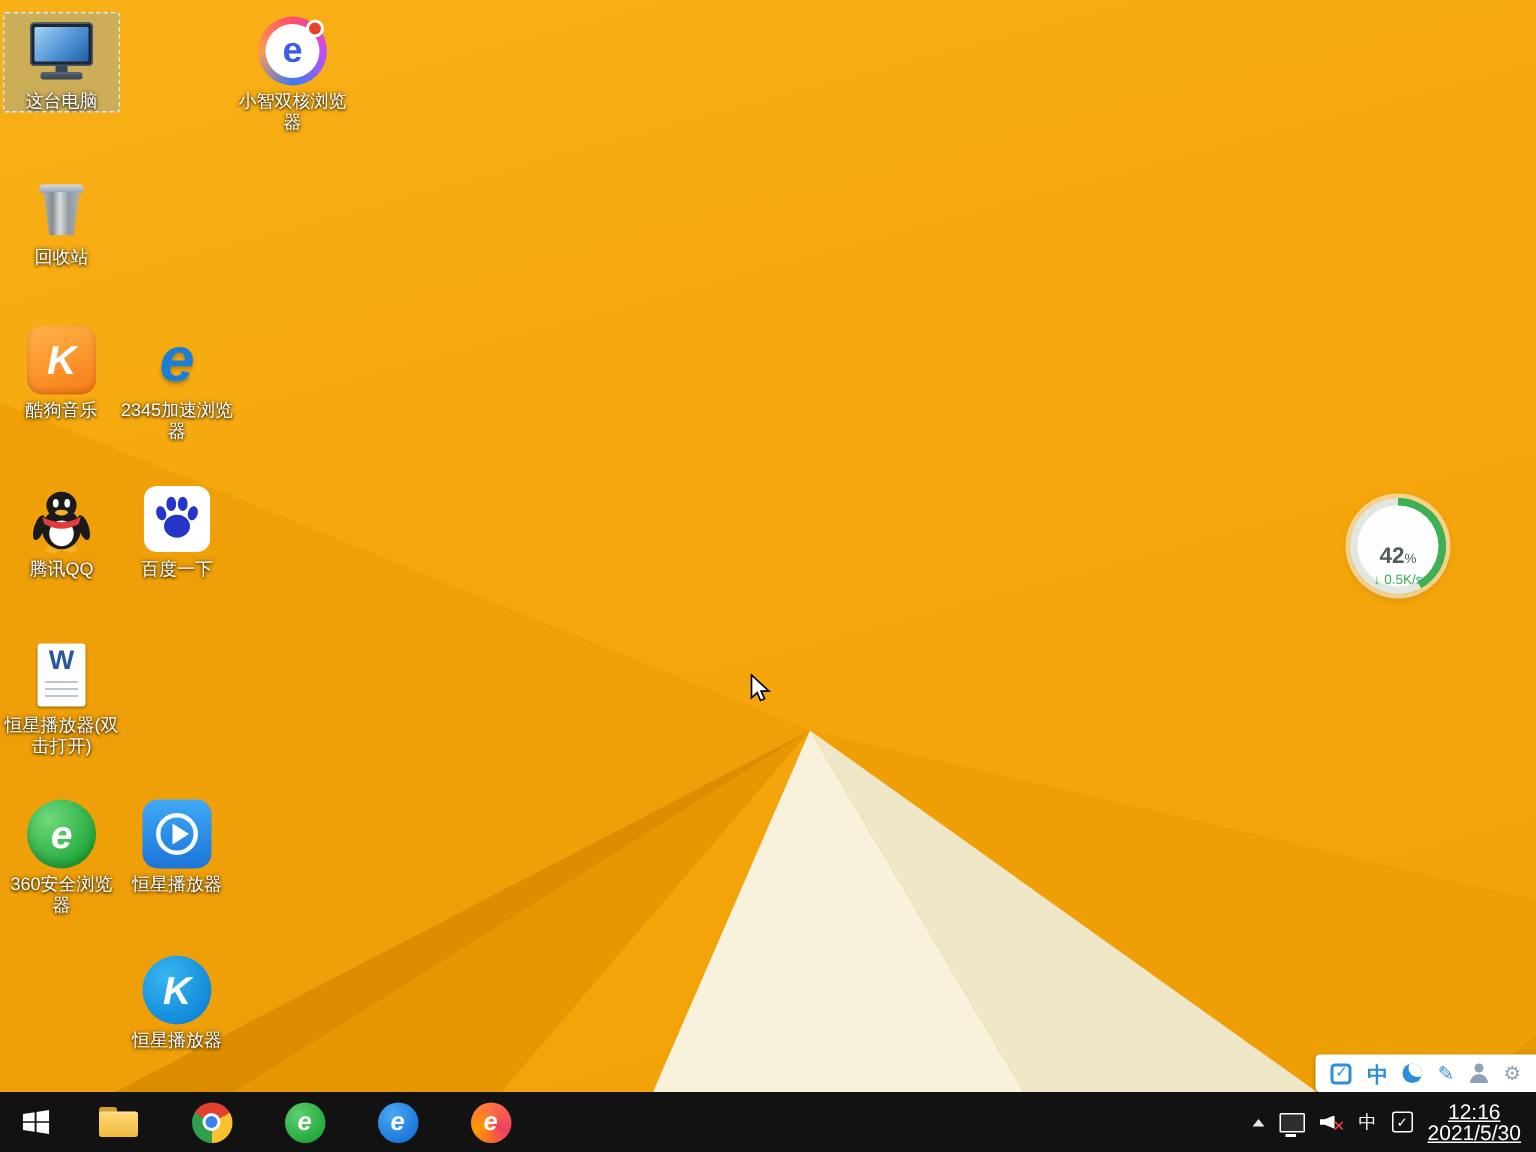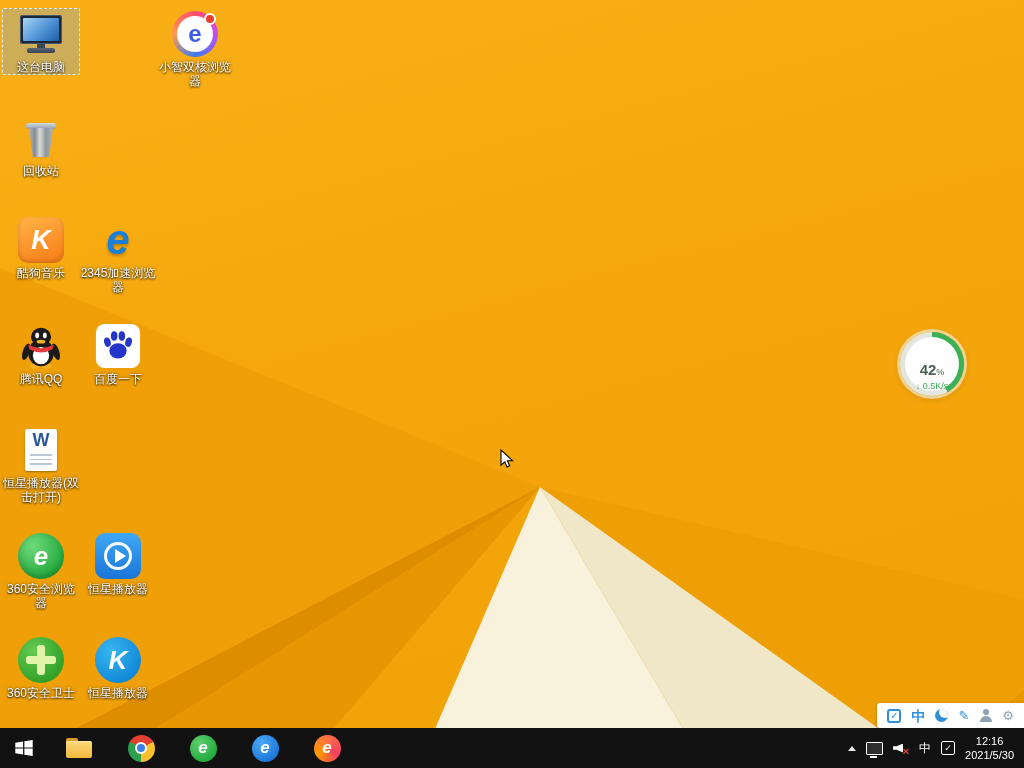--- a/index.html
+++ b/index.html
@@ -151,21 +151,21 @@
     background:rgba(255,255,255,.12);}
   .tr-net::after{content:"";position:absolute;left:3px;bottom:-4px;width:7px;height:2px;background:#fff;}
   .tr-vol{width:16px;height:14px;position:relative;}
   .tr-vol .spk{position:absolute;left:0;top:2.5px;width:10px;height:9px;background:#fff;
     clip-path:polygon(0 30%,35% 30%,100% 0,100% 100%,35% 70%,0 70%);}
   .tr-vol .x{position:absolute;right:-1px;bottom:-2px;color:#ff4545;font-size:10px;
     font-weight:bold;font-style:normal;line-height:1;}
   .tr-ime{color:#fff;font-size:12px;}
   .tr-flag{width:14px;height:14px;border:1px solid #fff;border-radius:2px;display:flex;
     align-items:center;justify-content:center;color:#fff;font-size:9px;box-sizing:border-box;}
-  .clock{color:#fff;font-size:11px;line-height:14px;text-align:center;}
+  .clock{color:#fff;font-size:14px;line-height:14px;text-align:center;text-decoration:underline;}
 
   
   .cursor{position:absolute;left:497px;top:449px;z-index:50;pointer-events:none;}
 </style>
 </head>
 <body>
 
 <div class="stage">
 
   <div class="facet f-base"></div>
@@ -229,24 +229,20 @@
     <div class="lbl">恒星播放器(双击打开)</div>
   </div>
 
   <div class="cell" style="left:2px;top:530px">
     <div class="ic ic-360se">
       <span class="glyph">e</span>
     </div>
     <div class="lbl">360安全浏览器</div>
   </div>
 
-  <div class="cell" style="left:2px;top:634px">
-    <div class="ic ic-guard"></div>
-    <div class="lbl">360安全卫士</div>
-  </div>
 
 
 
   <div class="cell" style="left:79px;top:214px">
     <div class="ic ic-2345">
       <span class="glyph">e</span>
     </div>
     <div class="lbl">2345加速浏览器</div>
   </div>
 

